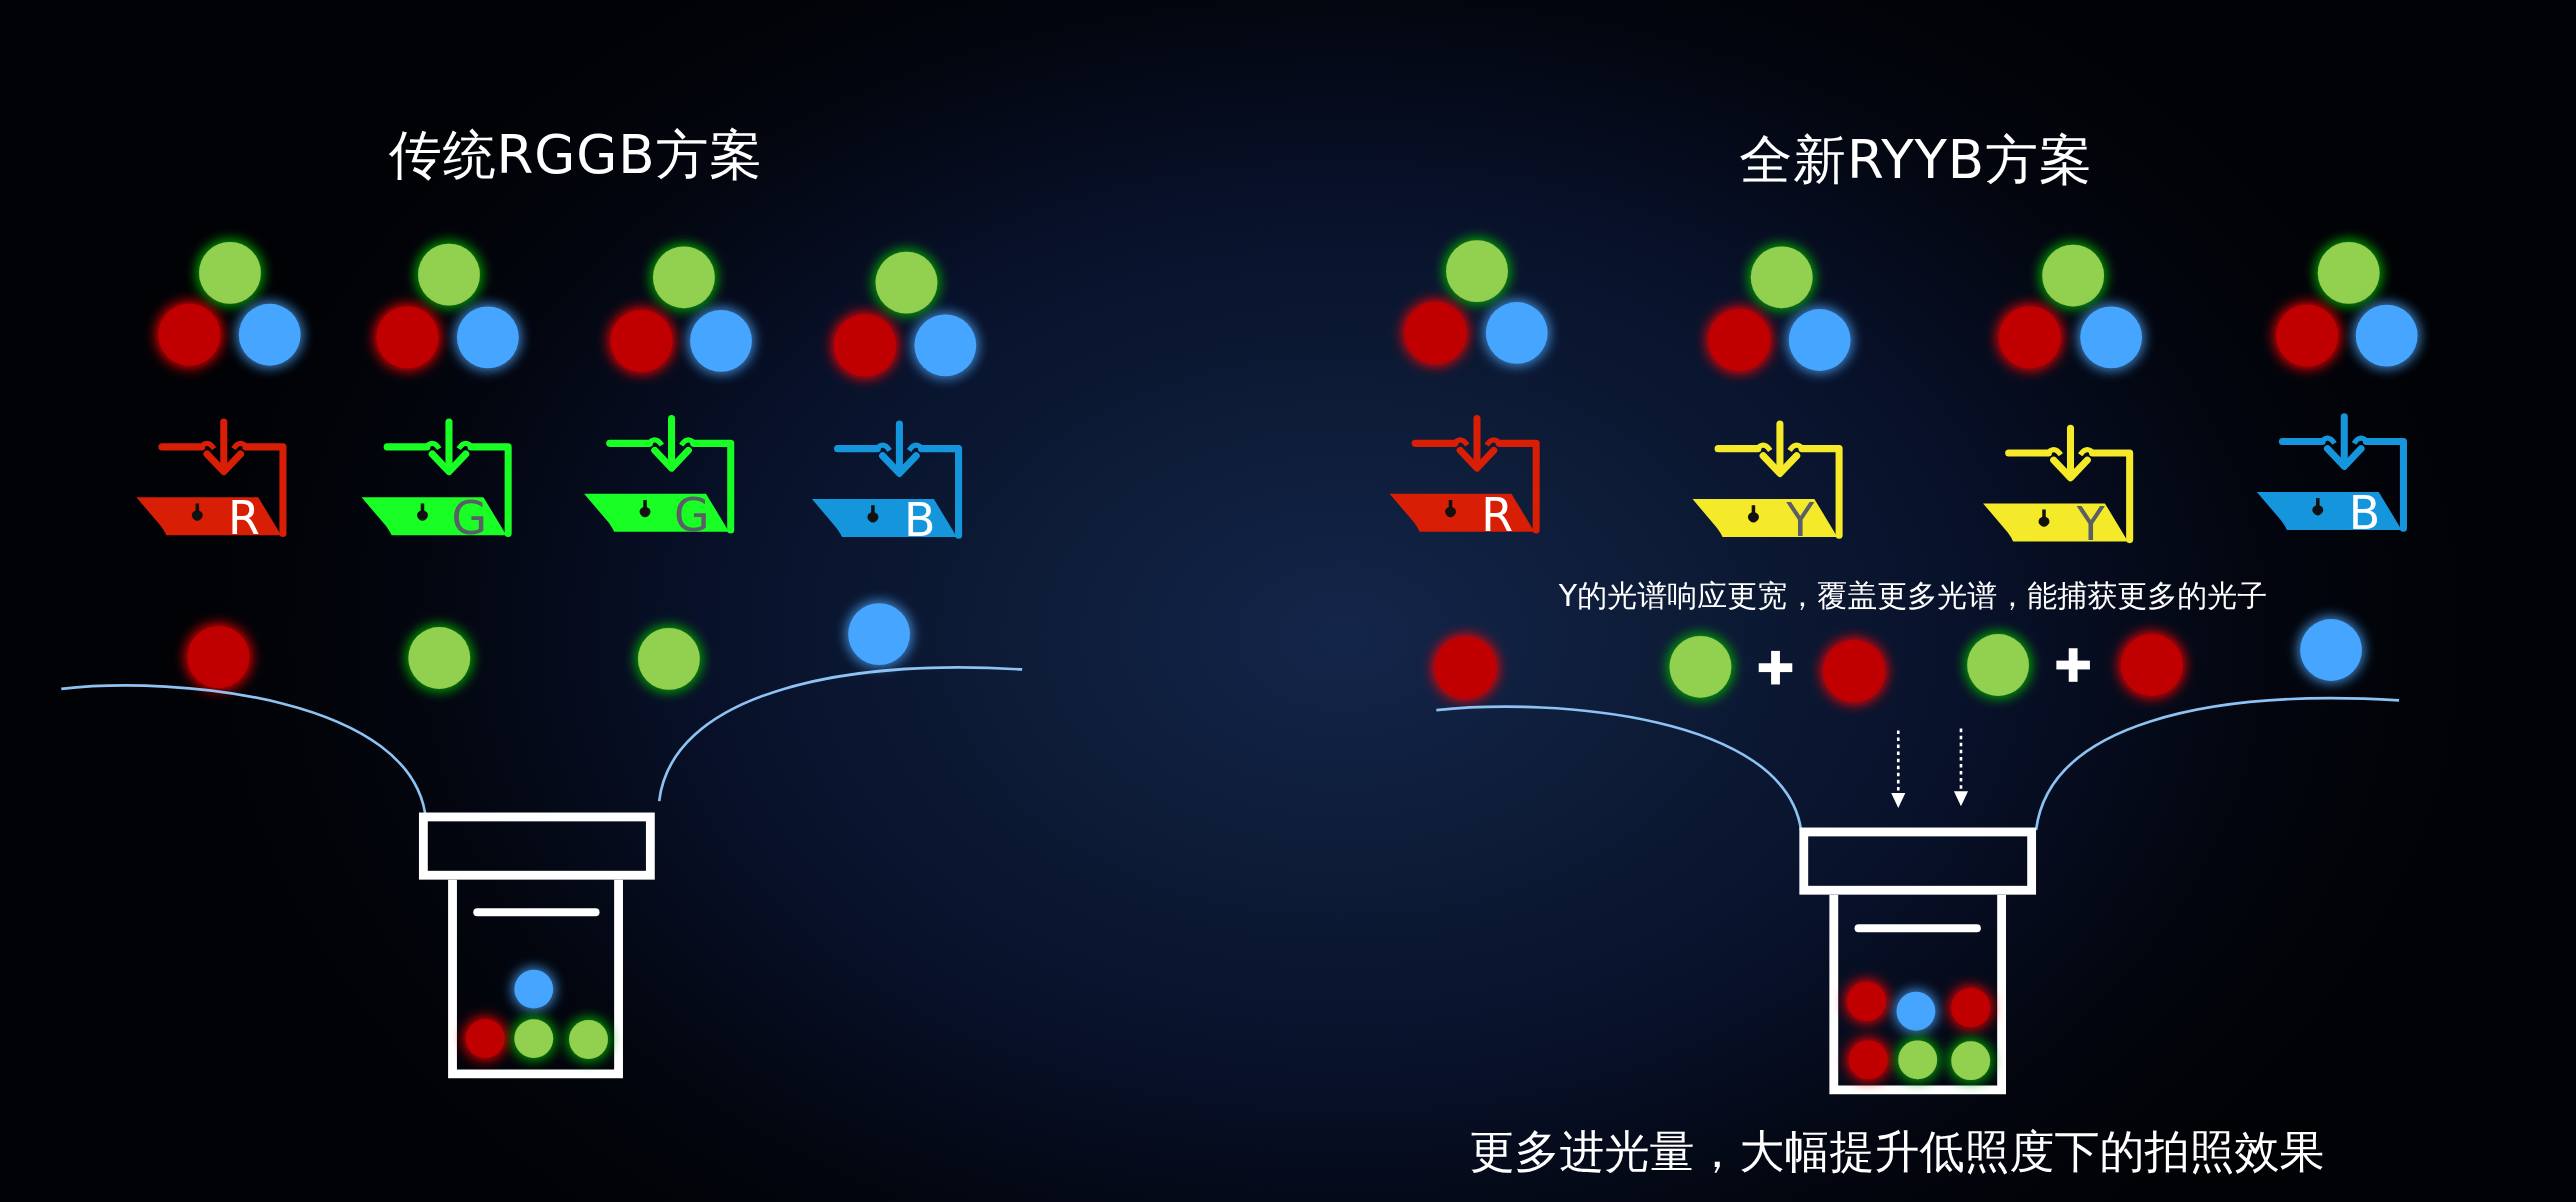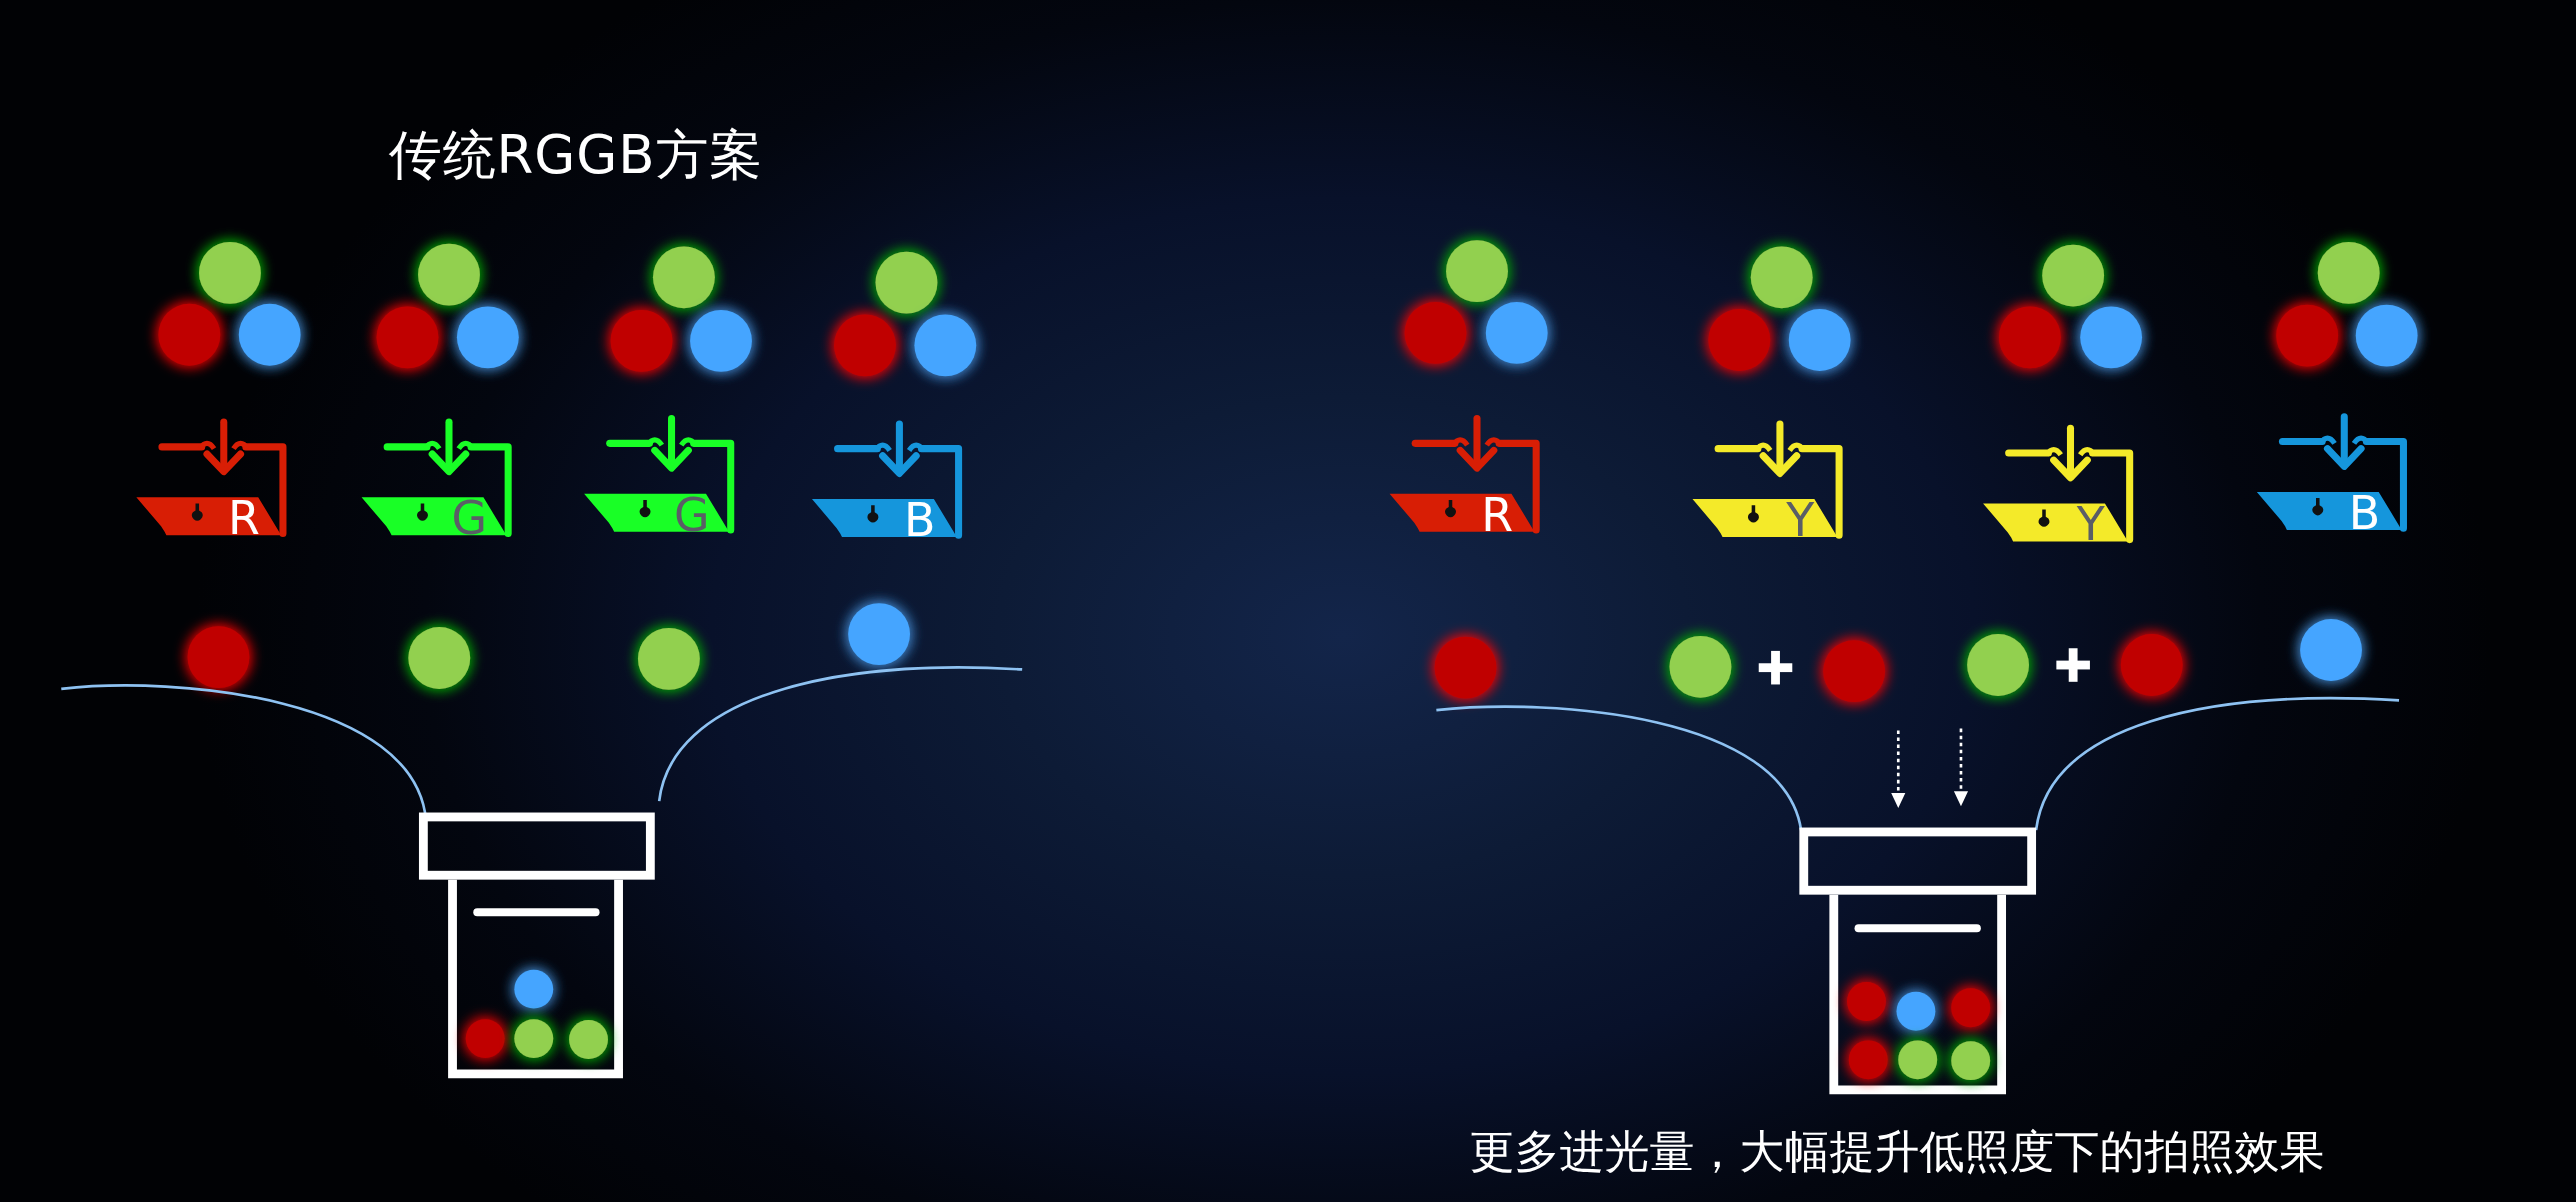--- a/index.html
+++ b/index.html
@@ -229,16 +229,18 @@
       <circle cx="2113" cy="1134" r="22" fill="#c00000" filter="url(#glowR)"></circle>
       <circle cx="2169" cy="1145" r="22" fill="#45a5ff" filter="url(#glowB)"></circle>
       <circle cx="2231" cy="1141" r="22" fill="#c00000" filter="url(#glowR)"></circle>
       <circle cx="2115" cy="1200" r="22" fill="#c00000" filter="url(#glowR)"></circle>
       <circle cx="2171" cy="1200" r="22" fill="#92d050" filter="url(#glowG)"></circle>
       <circle cx="2231" cy="1201" r="22" fill="#92d050" filter="url(#glowG)"></circle>
     </g>
   </svg>
 
   <div class="txt title" style="left:576px; top:120px;">传统RGGB方案</div>
+  <div class="txt title" style="left:1916px; top:125px;">全新RYYB方案</div>
+  <div class="txt subtitle" style="left:1913px; top:576px;">Y的光谱响应更宽，覆盖更多光谱，能捕获更多的光子</div>
   <div class="txt caption" style="left:1897px; top:1122px;">更多进光量，大幅提升低照度下的拍照效果</div>
 
 </div>
 
 
 </body></html>

